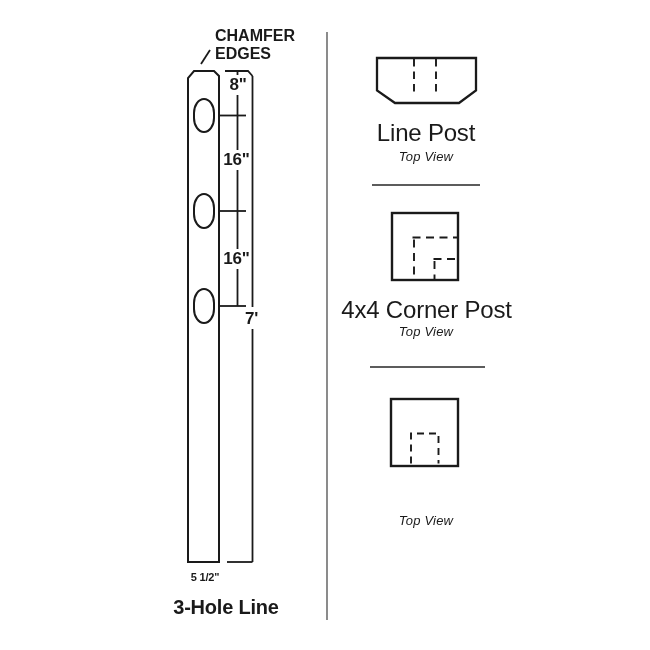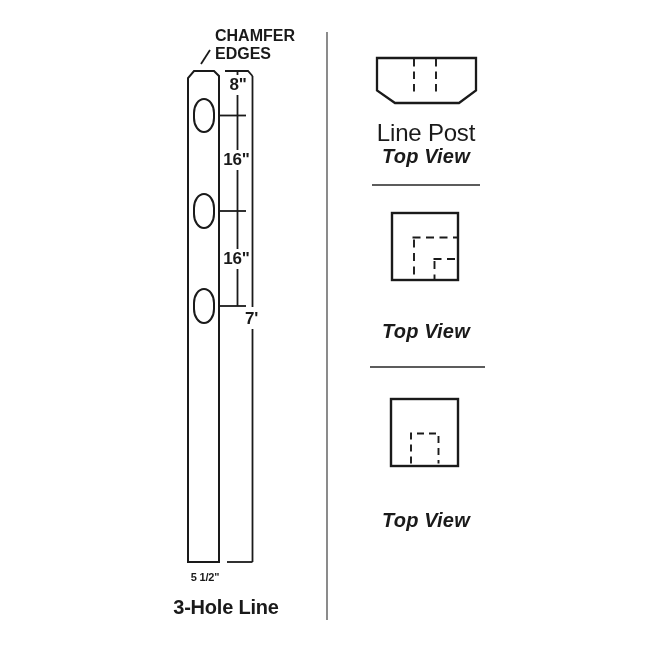--- a/index.html
+++ b/index.html
@@ -51,23 +51,22 @@
   .caption {
     font-weight: bold;
     font-size: 20px;
   }
   .view-title {
     font-weight: normal;
     font-size: 24px;
   }
   .view-sub {
     font-style: italic;
-    font-size: 20px;
+    font-size: 13px;
     letter-spacing: 0.2px;
-    font-weight: bold;
   }
 </style>
 </head>
 <body>
 
 <div class="canvas">
 
   <svg class="artwork" width="650" height="650" viewBox="0 0 650 650">
 
     <g fill="none" stroke="#1a1a1a" stroke-width="2">
@@ -143,17 +142,18 @@
 
   <div class="txt dim" style="left:251.5px; top:318.5px;">7'</div>
 
   <div class="txt small-dim" style="left:205px; top:576.5px;">5 1/2"</div>
 
   <div class="txt caption" style="left:226px; top:607px;text-align:right;">3-Hole Line</div>
 
   <div class="txt view-title" style="left:426px; top:133px;">Line Post</div>
   <div class="txt view-sub" style="left:426px; top:156px;">Top View</div>
 
+  <div class="txt view-title" style="left:426.5px; top:310px;">4x4 Corner Post</div>
   <div class="txt view-sub" style="left:426px; top:331px;">Top View</div>
 
   <div class="txt view-sub" style="left:426px; top:519.5px;">Top View</div>
 
 </div>
 
 </body></html>

